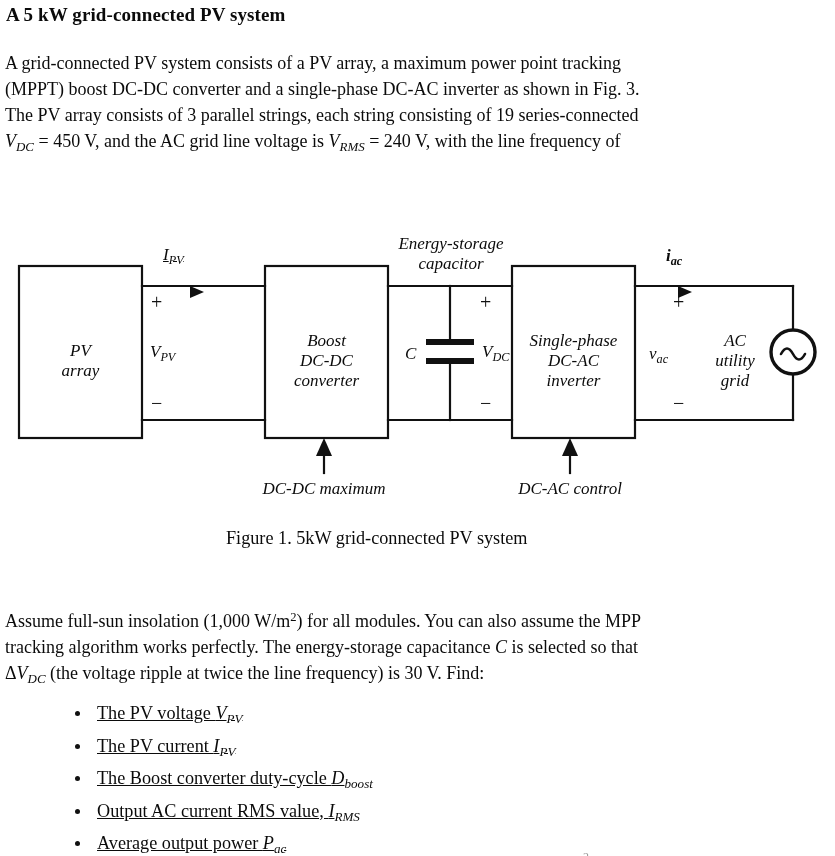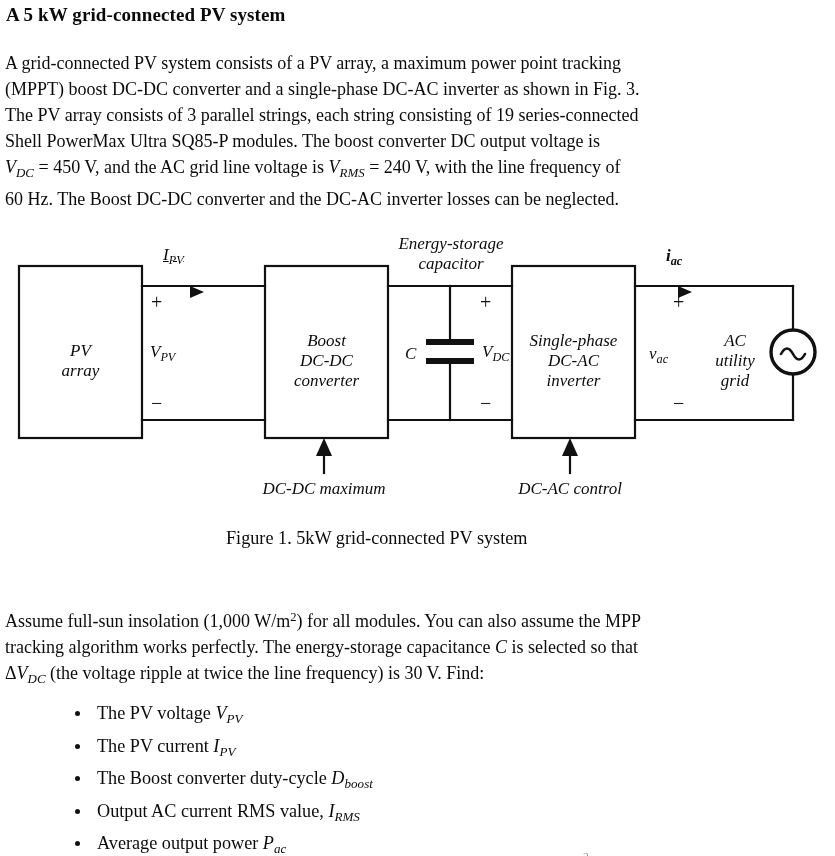--- a/index.html
+++ b/index.html
@@ -37,21 +37,21 @@
   
   .it{font-style:italic;}
   .sub{font-size:0.72em;vertical-align:-0.30em;font-style:italic;}
   .sup{font-size:0.70em;vertical-align:0.46em;font-style:normal;}
 
   
   .bullets{
     position:absolute;left:0px;top:700px;width:640px;
     font-size:18.2px;line-height:27.6px;
   }
-  .bullets .row{position:relative;padding-left:97px;white-space:nowrap;}
+  .bullets .row{position:relative;padding-left:97px;white-space:nowrap;text-decoration:underline;}
   .bullets .dot{
     position:absolute;left:75px;top:0.62em;
     width:5px;height:5px;border-radius:50%;background:#111;
   }
   .cutoff{
     position:absolute;left:583px;top:850px;
     font-size:12px;font-style:normal;color:#9a9a9a;
   }
 
   
@@ -70,23 +70,21 @@
 <body>
 
 <div class="page">
 
   <div class="title">A 5 kW grid-connected PV system</div>
 
   <div class="para" id="para1">
     <p>A grid-connected PV system consists of a PV array, a maximum power point tracking</p>
     <p>(MPPT) boost DC-DC converter and a single-phase DC-AC inverter as shown in Fig. 3.</p>
     <p>The PV array consists of 3 parallel strings, each string consisting of 19 series-connected</p>
-    <p>Shell PowerMax Ultra SQ85-P modules. The boost converter DC output voltage is</p>
     <p><span class="it">V</span><span class="sub">DC</span>&nbsp;= 450 V, and the AC grid line voltage is <span class="it">V</span><span class="sub">RMS</span>&nbsp;= 240 V, with the line frequency of</p>
-    <p>60 Hz. The Boost DC-DC converter and the DC-AC inverter losses can be neglected.</p>
   </div>
 
   <div class="fig">
     <svg width="835" height="520" viewBox="0 0 835 520">
       <g stroke="#111111" fill="none" stroke-width="2.2" stroke-linecap="square">
 
         <rect x="19" y="266" width="123" height="172"></rect>
 
         <rect x="265" y="266" width="123" height="172"></rect>
 

